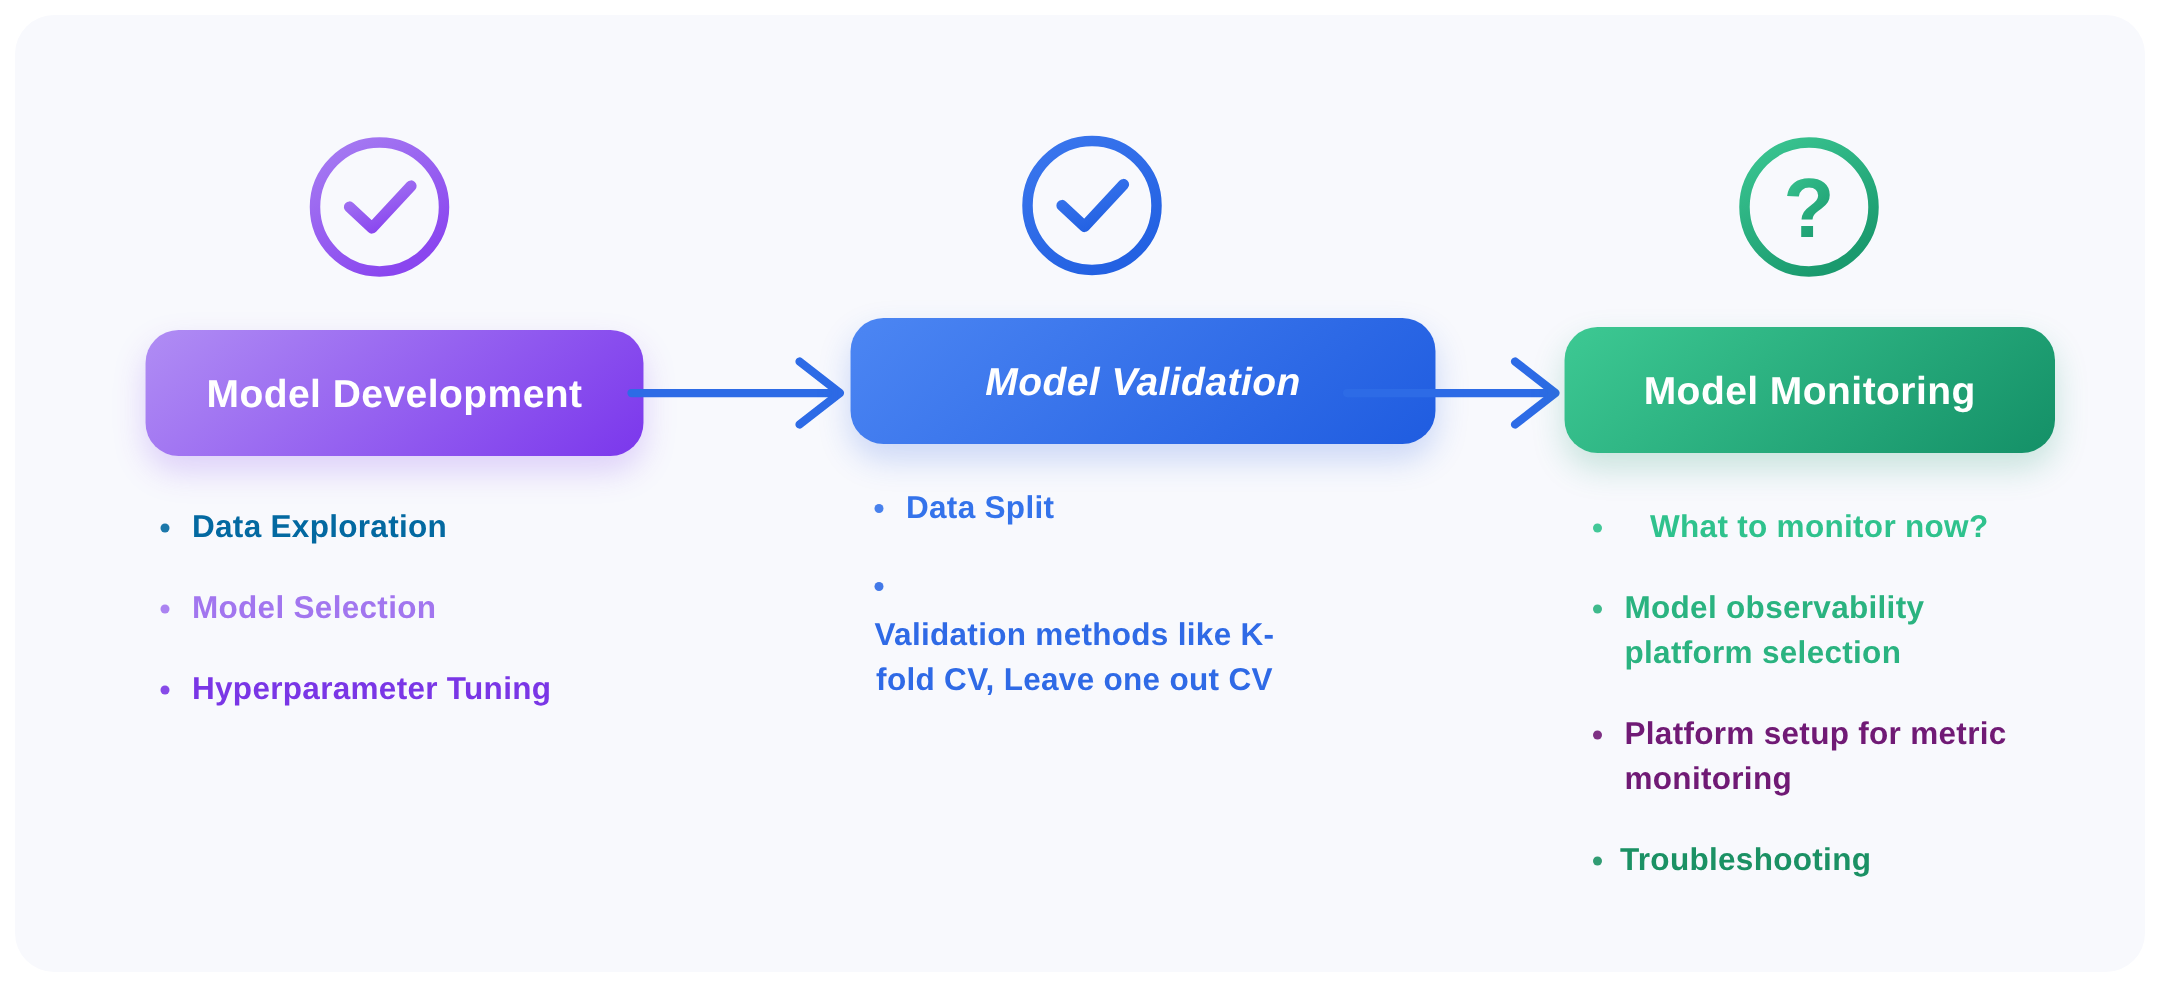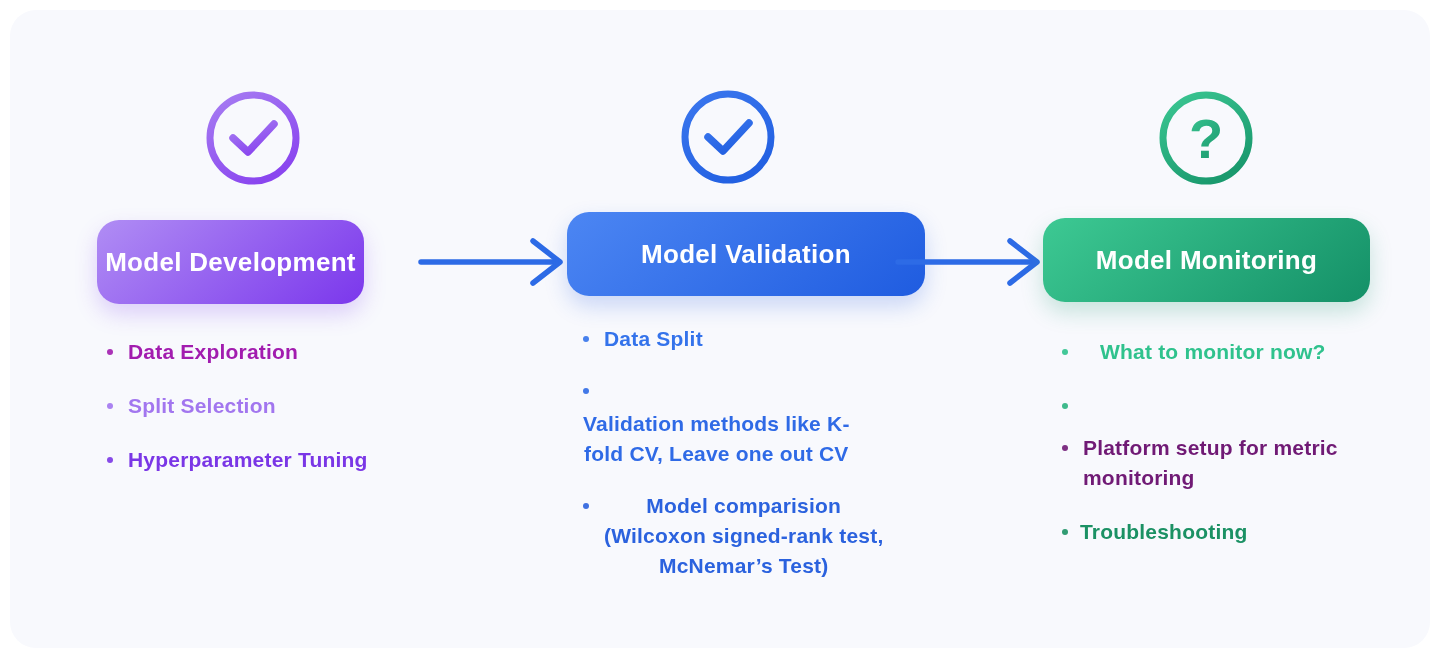--- a/index.html
+++ b/index.html
@@ -45,32 +45,32 @@
         <linearGradient id="grad-icon-0" x1="0" y1="0" x2="0.6" y2="1">
           <stop offset="0" stop-color="#a77ef2"></stop>
           <stop offset="1" stop-color="#8a46ef"></stop>
         </linearGradient>
       </defs>
       <circle cx="48" cy="48" r="43" fill="none" stroke="url(#grad-icon-0)" stroke-width="7"></circle>
       <path d="M28 48 L43 62 L69 34" fill="none" stroke="url(#grad-icon-0)" stroke-width="7.5" stroke-linecap="round" stroke-linejoin="round"></path>
     </svg>
   </div>
 
-  <div class="pill pill-purple abs" style="left: 87px; top: 210px; width: 267px; background: linear-gradient(140deg, rgb(176, 141, 244) 0%, rgb(123, 55, 236) 100%); text-align: center;">
+  <div class="pill pill-purple abs" style="left: 87px; top: 210px; width: 332px; background: linear-gradient(140deg, rgb(176, 141, 244) 0%, rgb(123, 55, 236) 100%); text-align: center;">
     <span class="pill-title">Model Development</span>
   </div>
 
   <ul class="stage-list list-1 abs" style="left:97px; top:327px; width:320px;">
-    <li style="color: #a21caf;">
+    <li style="color: #0369a1;">
       <span class="dot"></span>
       <span class="item-text">Data Exploration</span>
     </li>
     <li style="color: rgb(162, 118, 239);">
       <span class="dot"></span>
-      <span class="item-text">Split Selection</span>
+      <span class="item-text">Model Selection</span>
     </li>
     <li style="color: rgb(122, 54, 230);">
       <span class="dot"></span>
       <span class="item-text">Hyperparameter Tuning</span>
     </li>
   </ul>
 
   <div class="abs" style="left:405px; top:222px;">
     <svg width="152" height="60" viewBox="0 0 152 60">
       <g fill="none" stroke-width="5.5" stroke-linecap="round" stroke-linejoin="round" stroke="#2d6be6">
@@ -86,39 +86,33 @@
         <linearGradient id="grad-icon-1" x1="0" y1="0" x2="0.6" y2="1">
           <stop offset="0" stop-color="#3b77ee"></stop>
           <stop offset="1" stop-color="#2361e2"></stop>
         </linearGradient>
       </defs>
       <circle cx="48" cy="48" r="43" fill="none" stroke="url(#grad-icon-1)" stroke-width="7"></circle>
       <path d="M28 48 L43 62 L69 34" fill="none" stroke="url(#grad-icon-1)" stroke-width="7.5" stroke-linecap="round" stroke-linejoin="round"></path>
     </svg>
   </div>
 
-  <div class="pill pill-blue abs" style="left: 557px; top: 202px; width: 358px; background: linear-gradient(140deg, rgb(76, 134, 243) 0%, rgb(31, 92, 224) 100%);">
+  <div class="pill pill-blue abs" style="left: 557px; top: 202px; width: 390px; background: linear-gradient(140deg, rgb(76, 134, 243) 0%, rgb(31, 92, 224) 100%); font-style: italic;">
     <span class="pill-title">Model Validation</span>
   </div>
 
   <ul class="stage-list list-2 abs" style="left:573px; top:314px; width:320px;">
     <li style="color: rgb(52, 115, 235);">
       <span class="dot"></span>
       <span class="item-text">Data Split</span>
     </li>
     <li style="color: rgb(47, 106, 230); flex-direction: column;">
       <span class="dot"></span>
       <span class="item-text">Validation methods like K-
 fold CV, Leave one out CV</span>
-    </li>
-    <li style="color: rgb(43, 98, 222);">
-      <span class="dot"></span>
-      <span class="item-text">Model comparision
-(Wilcoxon signed-rank test,
-McNemar’s Test)</span>
     </li>
   </ul>
 
   <div class="abs" style="left:882px; top:222px;">
     <svg width="152" height="60" viewBox="0 0 152 60">
       <g fill="none" stroke-width="5.5" stroke-linecap="round" stroke-linejoin="round" stroke="#2d6be6">
         <path d="M6 30 L142 30"></path>
         <path d="M118 9 L145 30 L118 51"></path>
       </g>
     </svg>
@@ -141,20 +135,22 @@
     <span class="pill-title">Model Monitoring</span>
   </div>
 
   <ul class="stage-list list-3 abs" style="left:1052px; top:327px; width:310px;">
     <li style="color: rgb(47, 194, 141); gap: 32px;">
       <span class="dot"></span>
       <span class="item-text">What to monitor now?</span>
     </li>
     <li style="color: rgb(42, 179, 128);">
       <span class="dot"></span>
+      <span class="item-text">Model observability
+platform selection</span>
     </li>
     <li style="color: #701a75;">
       <span class="dot"></span>
       <span class="item-text">Platform setup for metric
 monitoring</span>
     </li>
     <li style="color: rgb(27, 145, 100); gap: 12px;">
       <span class="dot"></span>
       <span class="item-text">Troubleshooting</span>
     </li>

